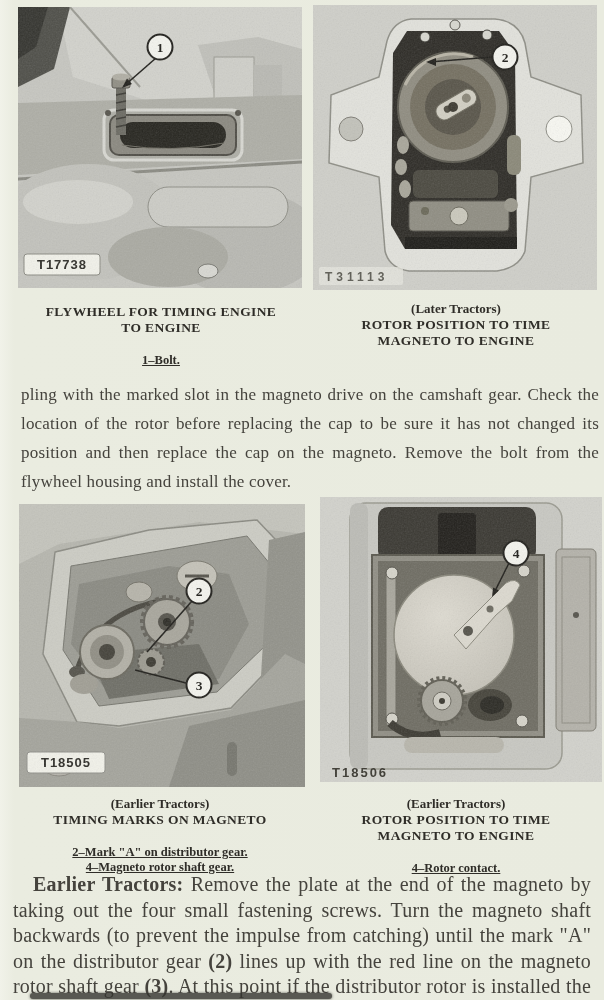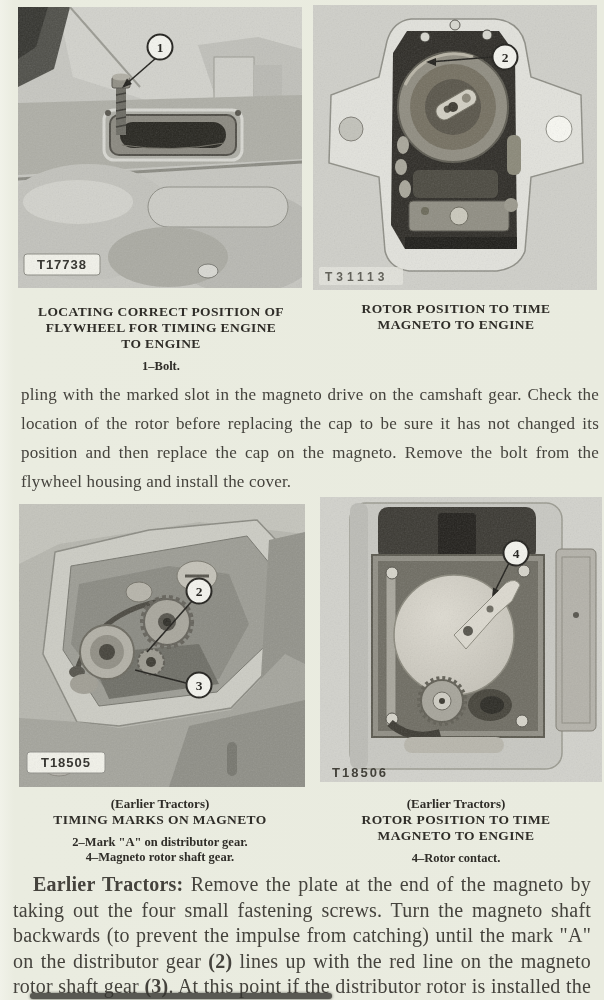--- a/index.html
+++ b/index.html
@@ -7,21 +7,21 @@
     position:relative;width:604px;height:1000px;margin:0 auto;
     background:linear-gradient(90deg,#f1f2e9 0px,#eaece0 14px,#e9ebdf 100%);
     overflow:hidden;
     font-family:"Liberation Serif",serif;
   }
   .photo{position:absolute;}
   .photo svg{display:block;}
   .cap{position:absolute;text-align:center;color:#2f2d28;}
   .cap-sub{font-weight:700;font-size:13px;line-height:16px;}
   .cap-title{font-weight:700;font-size:13.5px;line-height:16px;letter-spacing:.4px;}
-  .cap-keys{margin-top:7px;}
+  .cap-keys{margin-top:17px;text-decoration:underline;}
   .cap-key{font-weight:700;font-size:12.5px;line-height:14.5px;}
   .para{
     position:absolute;left:13px;width:578px;
     font-size:17px;line-height:29px;letter-spacing:.2px;
     color:#45433d;text-align:justify;
   }
   #para2{font-size:20px;line-height:25.5px;text-indent:20px;}
   .co-num{font:700 13.5px "Liberation Serif",serif;fill:#1d1c18;}
   .ph-label{font:700 13px "Liberation Sans",sans-serif;letter-spacing:1px;fill:#2d2c27;}
   .ph-label-faint{font:700 12px "Liberation Sans",sans-serif;letter-spacing:4px;fill:#5b5a52;}
@@ -143,31 +143,31 @@
       <g>
         <rect x="6" y="262" width="84" height="18" rx="2" fill="#e7e7df" opacity="0.75"></rect>
         <text class="ph-label-faint" x="12" y="276">T31113</text>
       </g>
       <rect width="284" height="285" fill="#808078" filter="url(#grain)" opacity="0.33"></rect>
     </svg>
   </div>
 
   <figure style="margin:0">
     <figcaption class="cap" style="left:20px;top:304px;width:282px;">
-      <div class="cap-title">LOCATING CORRECT POSITION OF</div>
       <div class="cap-title">FLYWHEEL FOR TIMING ENGINE</div>
       <div class="cap-title">TO ENGINE</div>
       <div class="cap-keys">
         <div class="cap-key">1–Bolt.</div>
       </div>
     </figcaption>
   </figure>
 
   <figure style="margin:0">
     <figcaption class="cap" style="left:312px;top:301px;width:288px;">
+      <div class="cap-sub">(Later Tractors)</div>
       <div class="cap-title">ROTOR POSITION TO TIME</div>
       <div class="cap-title">MAGNETO TO ENGINE</div>
     </figcaption>
   </figure>
 
   <p class="para" id="para1" style="top:372px;margin:8px;"><span>pling with the marked slot in the magneto drive on the camshaft gear. Check the location of the rotor before replacing the cap to be sure it has not changed its position and then replace the cap on the magneto. Remove the bolt from the flywheel housing and install the cover.</span></p>
 
   <div class="photo" style="left:19px;top:504px;">
     <svg width="286" height="283" viewBox="0 0 286 283">
       <rect width="286" height="283" fill="#b6b6ae"></rect>

